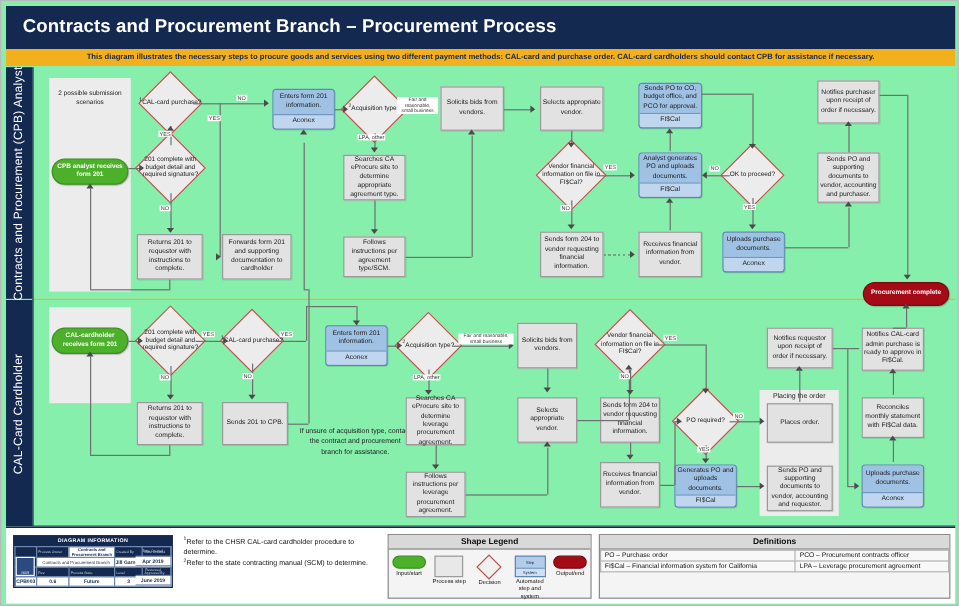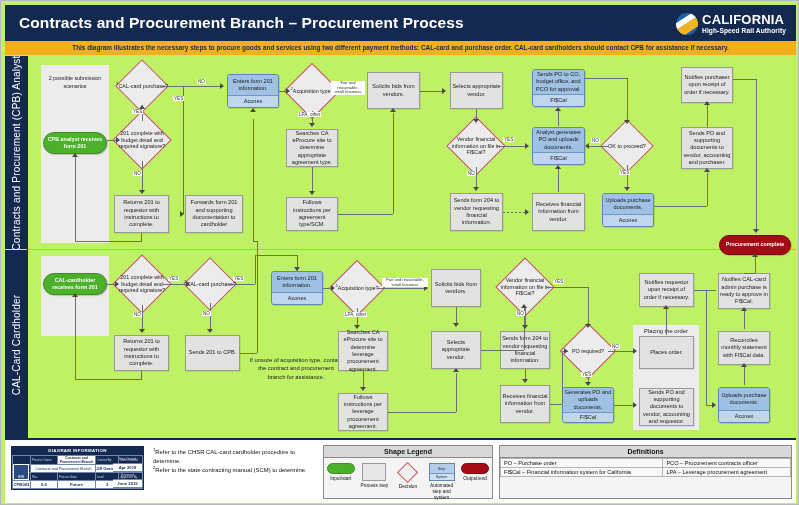--- a/index.html
+++ b/index.html
@@ -1,17 +1,17 @@
 <!DOCTYPE html>
 <html><head>
 <meta charset="utf-8">
 <style>
   html,body{margin:0;padding:0;background:#ffffff;}
   body{font-family:"Liberation Sans",sans-serif;}
-  #page{position:relative;width:799px;height:505px;overflow:hidden;background:#bef264;border:1px solid #b9b9b9;box-sizing:border-box;}
+  #page{position:relative;width:799px;height:505px;overflow:hidden;background:#86efac;border:1px solid #b9b9b9;box-sizing:border-box;}
 
   
   .hdr{position:absolute;left:4px;top:4px;width:791px;height:36px;background:#14294f;}
   .hdr-title{position:absolute;left:14px;top:9px;font-size:15.5px;font-weight:bold;color:#ffffff;letter-spacing:.1px;white-space:nowrap;}
   .logo{position:absolute;right:10px;top:6px;height:25px;display:flex;align-items:center;gap:4px;}
   .logo-mark{width:22px;height:22px;border-radius:50%;background:#1a62a8;position:relative;overflow:hidden;flex:none;}
   .logo-mark:after{content:"";position:absolute;left:-3px;top:10px;width:30px;height:9px;background:#f0b323;transform:rotate(-33deg);}
   .logo-mark:before{content:"";position:absolute;left:-3px;top:3px;width:30px;height:6px;background:#ffffff;transform:rotate(-33deg);}
   .logo-txt{display:flex;flex-direction:column;line-height:1;}
   .logo-l1{font-size:13px;font-weight:bold;color:#fff;letter-spacing:.2px;}
@@ -88,27 +88,20 @@
   .defs table{border-collapse:collapse;width:100%;}
   .defs td{border:1px solid #b4b4b4;font-size:5.6px;padding:1px 3px;color:#111;background:#f8f8f8;}
 </style>
 </head>
 <body>
 
 <div id="page">
 
   <div class="hdr">
     <div class="hdr-title">Contracts and Procurement Branch – Procurement Process</div>
-    <div class="logo">
-      <div class="logo-mark"></div>
-      <div class="logo-txt">
-        <div class="logo-l1">CALIFORNIA</div>
-        <div class="logo-l2">High-Speed Rail Authority</div>
-      </div>
-    </div>
   </div>
   <div class="subbar">
     <div class="subbar-txt">This diagram illustrates the necessary steps to procure goods and services using two different payment methods: CAL-card and purchase order. CAL-card cardholders should contact CPB for assistance if necessary.</div>
   </div>
 
   <div class="lane-label" style="left:4px;top:55px;height:193px;">
     <span>Contracts and Procurement (CPB) Analyst</span>
   </div>
   <div class="lane-label" style="left:4px;top:249px;height:189px;">
     <span>CAL-Card Cardholder</span>

